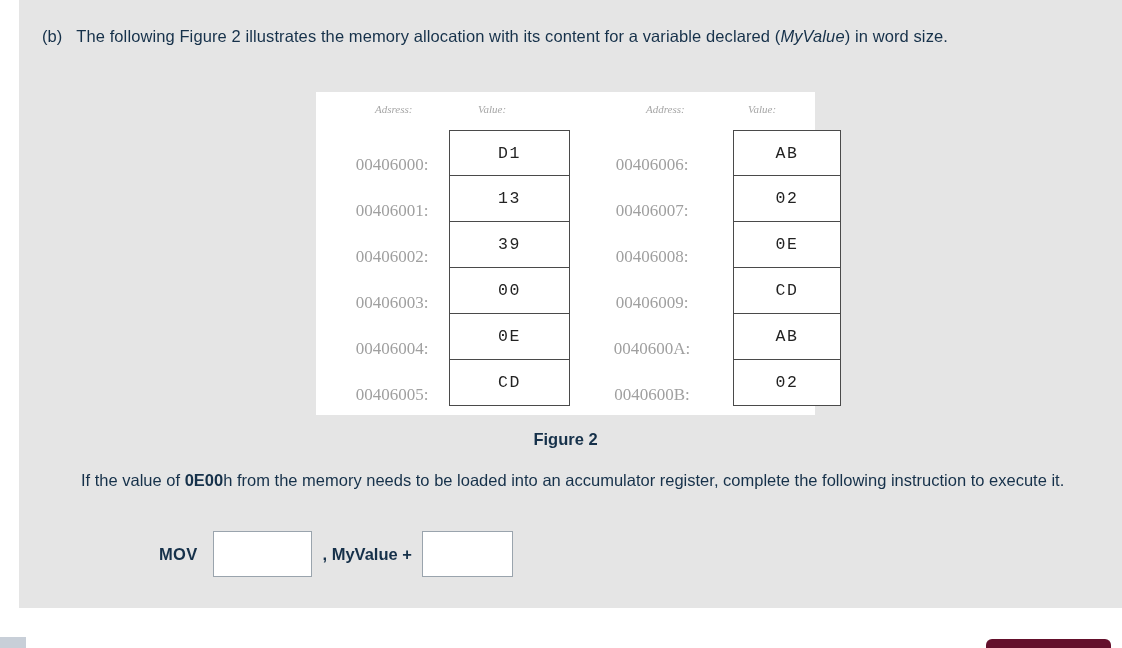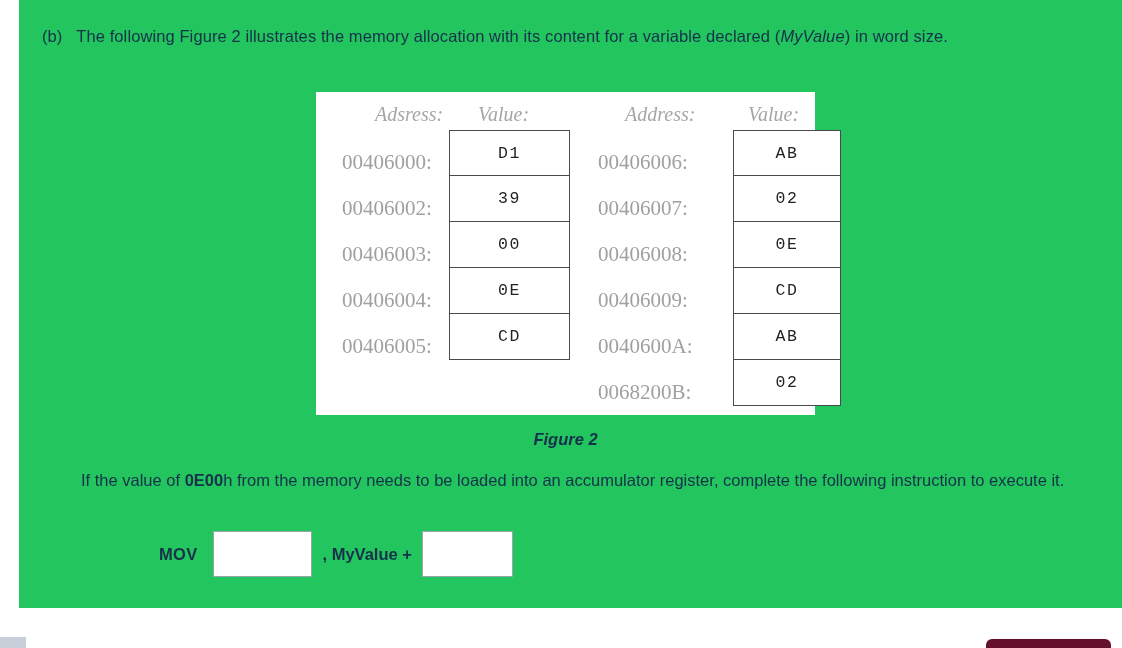--- a/index.html
+++ b/index.html
@@ -29,21 +29,21 @@
     box-sizing: border-box;
   }
 
   
   .question-panel {
     position: absolute;
     left: 19px;
     top: 0px;
     width: 1103px;
     height: 608px;
-    background: #22c55e;
+    background: #e5e5e5;
     box-sizing: border-box;
   }
 
   .prompt {
     position: absolute;
     left: 23px;
     top: 22px;
     width: 1052px;
     font-size: 16.5px;
     line-height: 28px;
@@ -68,47 +68,47 @@
     height: 100%;
   }
   .mem-table.left  { left: 7px;  width: 227px; }
   .mem-table.right { left: 273px; width: 226px; }
 
   .col-head {
     position: absolute;
     top: 11px;
     font-family: "Liberation Serif", serif;
     font-style: italic;
-    font-size: 20px;
+    font-size: 11px;
     color: #a6a6a6;
     white-space: nowrap;
   }
   .mem-table.left  .col-head.addr  { left: 52px; }
   .mem-table.left  .col-head.value { left: 155px; }
-  .mem-table.right .col-head.addr  { left: 36px; text-align: center; }
+  .mem-table.right .col-head.addr  { left: 57px; text-align: center; }
   .mem-table.right .col-head.value { left: 159px; }
 
   .rows {
     position: absolute;
     top: 38px;
     left: 0;
     right: 0;
   }
   .mem-row {
     position: relative;
     height: 46px;
     display: flex;
     align-items: center;
   }
   .addr-label {
     font-family: "Liberation Serif", serif;
-    font-size: 21px;
+    font-size: 17px;
     color: #a0a0a0;
     white-space: nowrap;
-    text-align: left;
+    text-align: center;
     position: absolute;
     bottom: 1px;
   }
   .mem-table.left  .addr-label { left: 19px;  width: 100px; }
   .mem-table.right .addr-label { left: 9px;   width: 108px; }
 
   .val-cell {
     position: absolute;
     top: 0;
     height: 46px;
@@ -131,21 +131,20 @@
   
   .figure-caption {
     position: absolute;
     left: 297px;
     top: 430px;
     width: 499px;
     text-align: center;
     font-size: 16.5px;
     font-weight: bold;
     color: #16314a;
-    font-style: italic;
   }
 
   
   .followup {
     position: absolute;
     left: 62px;
     top: 466px;
     width: 1010px;
     font-size: 16.5px;
     line-height: 29px;
@@ -226,20 +225,24 @@
 
     <div class="mem-table left">
       <div class="col-head addr">Adsress:</div>
       <div class="col-head value">Value:</div>
       <div class="rows">
         <div class="mem-row">
           <div class="addr-label">00406000:</div>
           <div class="val-cell">D1</div>
         </div>
         <div class="mem-row">
+          <div class="addr-label">00406001:</div>
+          <div class="val-cell">13</div>
+        </div>
+        <div class="mem-row">
           <div class="addr-label">00406002:</div>
           <div class="val-cell">39</div>
         </div>
         <div class="mem-row">
           <div class="addr-label">00406003:</div>
           <div class="val-cell">00</div>
         </div>
         <div class="mem-row">
           <div class="addr-label">00406004:</div>
           <div class="val-cell">0E</div>
@@ -269,21 +272,21 @@
         </div>
         <div class="mem-row">
           <div class="addr-label">00406009:</div>
           <div class="val-cell">CD</div>
         </div>
         <div class="mem-row">
           <div class="addr-label">0040600A:</div>
           <div class="val-cell">AB</div>
         </div>
         <div class="mem-row">
-          <div class="addr-label">0068200B:</div>
+          <div class="addr-label">0040600B:</div>
           <div class="val-cell">02</div>
         </div>
       </div>
     </div>
 
   </div>
 
   <div class="figure-caption">Figure 2</div>
 
   <div class="followup">

